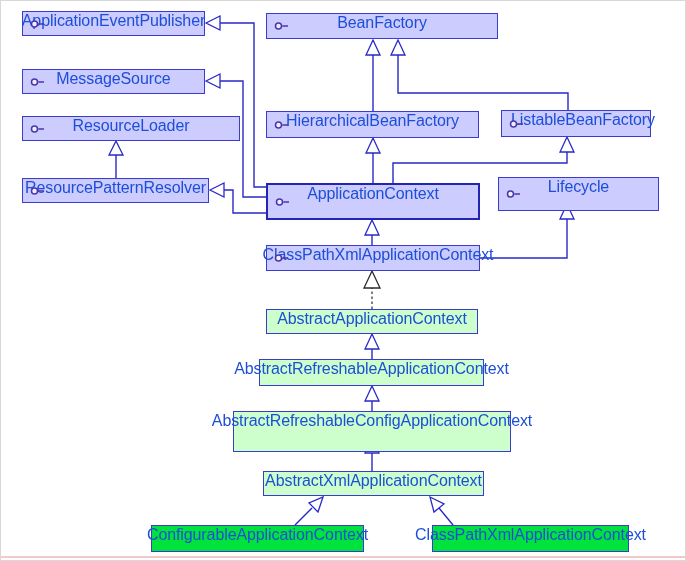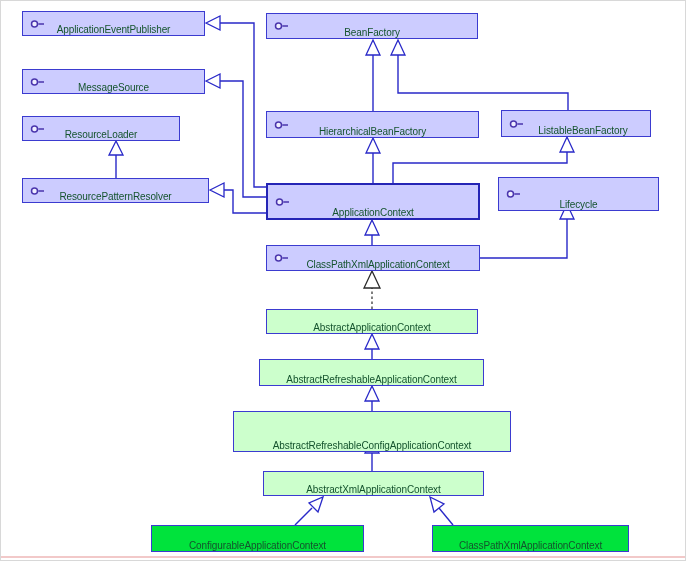--- a/index.html
+++ b/index.html
@@ -13,22 +13,22 @@
     overflow:hidden;
   }
   .wires{position:absolute;left:0;top:0;width:686px;height:561px;}
   .edge{fill:none;stroke:var(--connector-blue,#2929c8);stroke-width:1.4;}
   .edge.dashed{stroke:var(--realization-black,#2a2a2a);stroke-dasharray:2.5 2.5;stroke-width:1.2;}
   .head{fill:#ffffff;stroke:var(--connector-blue,#2929c8);stroke-width:1.3;}
   .head.dark{stroke:var(--realization-black,#2a2a2a);}
   .node{
     position:absolute;box-sizing:border-box;
     border:1px solid var(--box-border,#3b3bd0);
-    display:flex;align-items:flex-end;justify-content:center;
-    font-size:10px;color:#14532d;white-space:nowrap;
+    display:flex;align-items:flex-start;justify-content:center;
+    font-size:16px;color:#1d4ed8;white-space:nowrap;
     letter-spacing:-0.1px;
   }
   .iface{background:var(--interface-fill,#ccccff);}
   .abstract{background:var(--abstract-fill,#ccffcc);}
   .concrete{background:var(--concrete-fill,#00e33c);}
   .thick{border-width:2px;border-color:#2525b5;}
   .iface-icon{position:absolute;left:7px;top:50%;transform:translateY(-50%);width:16px;height:12px;line-height:0;}
   .bottom-line{position:absolute;left:0;top:555px;width:686px;height:2px;background:var(--bottom-line-pink,#f2c9c9);}
 </style>
 </head>
@@ -120,37 +120,37 @@
   </svg>
 
   <div class="node iface" style="left:21px;top:10px;width:183px;height:25px;">
     <span class="iface-icon"><svg width="16" height="12" viewBox="0 0 16 12">
           <circle cx="4.5" cy="6" r="3" fill="#efeeff" stroke="#4a35ad" stroke-width="1.5"></circle>
           <line x1="8.3" y1="6" x2="14" y2="6" stroke="#4a35ad" stroke-width="1.5"></line>
         </svg></span>
     <span>ApplicationEventPublisher</span>
   </div>
 
-  <div class="node iface" style="left:265px;top:12px;width:212px;height:26px;">
+  <div class="node iface" style="left:265px;top:12px;width:232px;height:26px;">
     <span class="iface-icon"><svg width="16" height="12" viewBox="0 0 16 12">
           <circle cx="4.5" cy="6" r="3" fill="#efeeff" stroke="#4a35ad" stroke-width="1.5"></circle>
           <line x1="8.3" y1="6" x2="14" y2="6" stroke="#4a35ad" stroke-width="1.5"></line>
         </svg></span>
     <span>BeanFactory</span>
   </div>
 
   <div class="node iface" style="left:21px;top:68px;width:183px;height:25px;">
     <span class="iface-icon"><svg width="16" height="12" viewBox="0 0 16 12">
           <circle cx="4.5" cy="6" r="3" fill="#efeeff" stroke="#4a35ad" stroke-width="1.5"></circle>
           <line x1="8.3" y1="6" x2="14" y2="6" stroke="#4a35ad" stroke-width="1.5"></line>
         </svg></span>
     <span>MessageSource</span>
   </div>
 
-  <div class="node iface" style="left:21px;top:115px;width:158px;height:25px;">
+  <div class="node iface" style="left:21px;top:115px;width:218px;height:25px;">
     <span class="iface-icon"><svg width="16" height="12" viewBox="0 0 16 12">
           <circle cx="4.5" cy="6" r="3" fill="#efeeff" stroke="#4a35ad" stroke-width="1.5"></circle>
           <line x1="8.3" y1="6" x2="14" y2="6" stroke="#4a35ad" stroke-width="1.5"></line>
         </svg></span>
     <span>ResourceLoader</span>
   </div>
 
   <div class="node iface" style="left:265px;top:110px;width:213px;height:27px;">
     <span class="iface-icon"><svg width="16" height="12" viewBox="0 0 16 12">
           <circle cx="4.5" cy="6" r="3" fill="#efeeff" stroke="#4a35ad" stroke-width="1.5"></circle>

